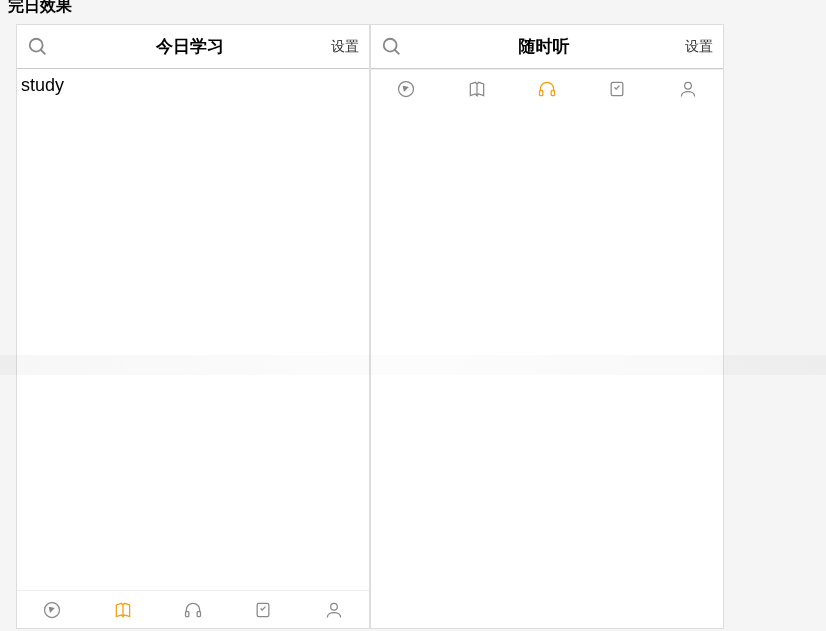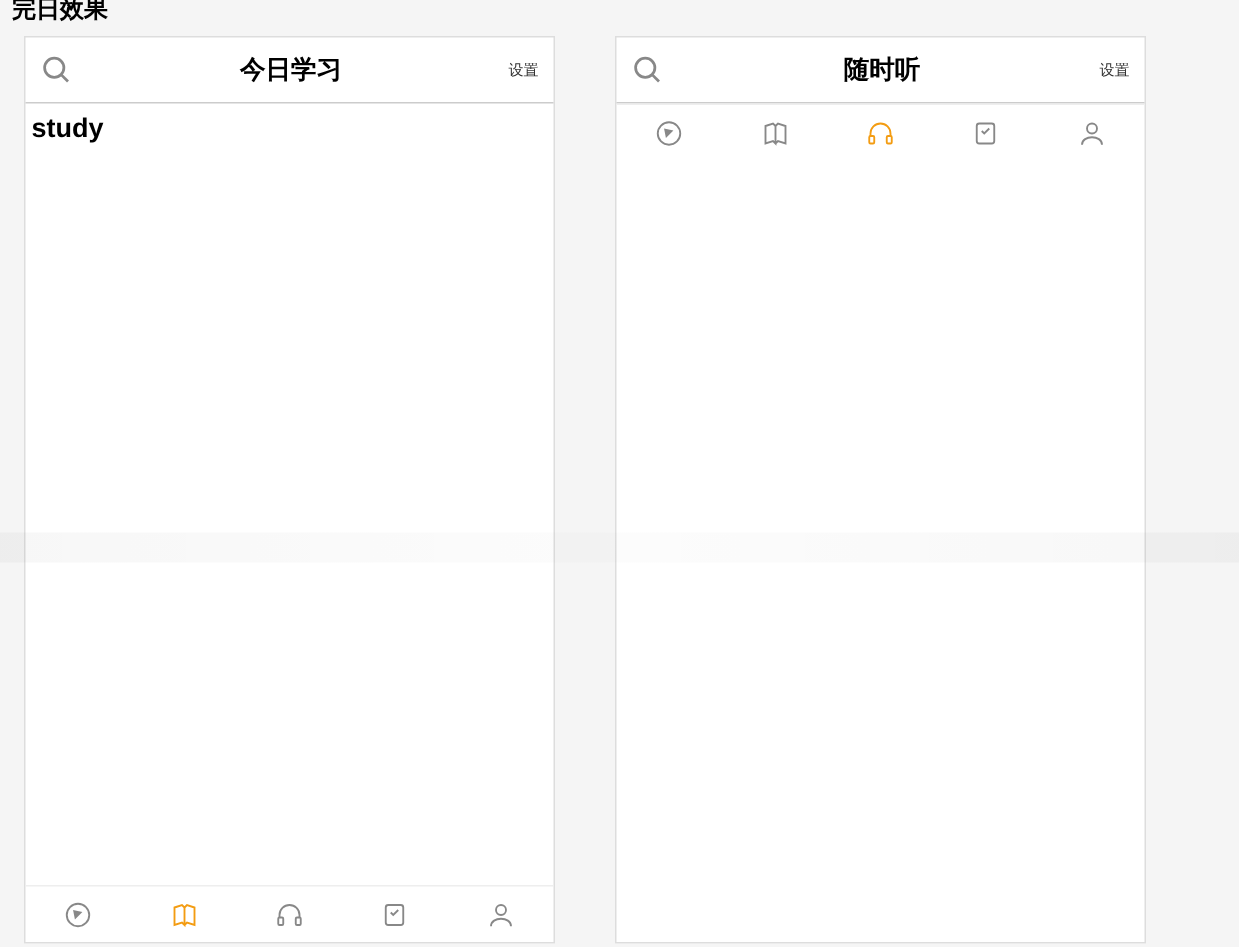--- a/index.html
+++ b/index.html
@@ -14,21 +14,20 @@
       position: absolute;
       top: -8px;
       left: 0;
       color: #000;
       font-weight: bold;
       font-size: 16px;
       padding: 4px 8px;
     }
     .screens {
       display: flex;
-      gap: 40px;
       padding: 24px 16px 0 16px;
       align-items: flex-end;
     }
     .phone {
       width: 354px;
       height: 605px;
       background: #fff;
       border: 1px solid #ddd;
       display: flex;
       flex-direction: column;
@@ -50,30 +49,29 @@
       color: #888;
     }
     .title {
       flex: 1;
       text-align: center;
       font-weight: bold;
       font-size: 17px;
       color: #000;
     }
     .settings {
-      font-size: 10px;
+      font-size: 14px;
       color: #333;
       cursor: pointer;
     }
     .content {
       flex: 1;
       padding: 6px 4px;
       font-size: 18px;
       color: #000;
-      font-weight: bold;
     }
     .tabbar {
       height: 38px;
       border-top: 1px solid #eee;
       display: flex;
       align-items: center;
     }
     .tab {
       flex: 1;
       display: flex;

